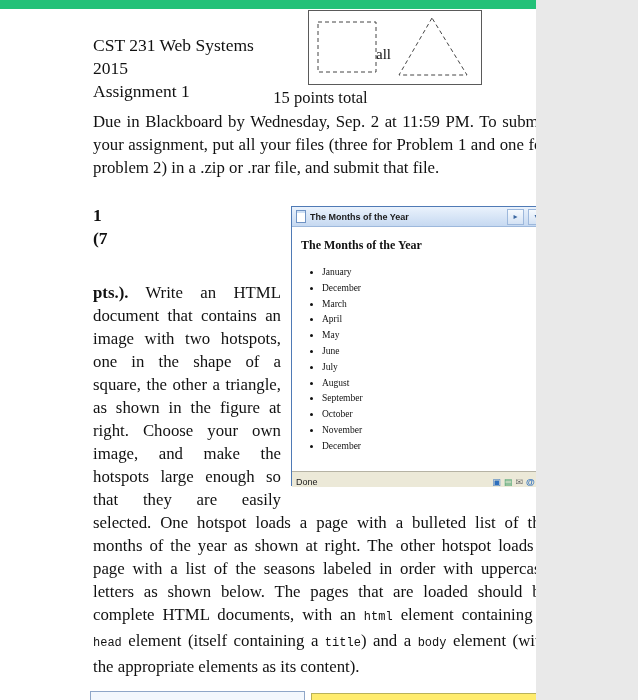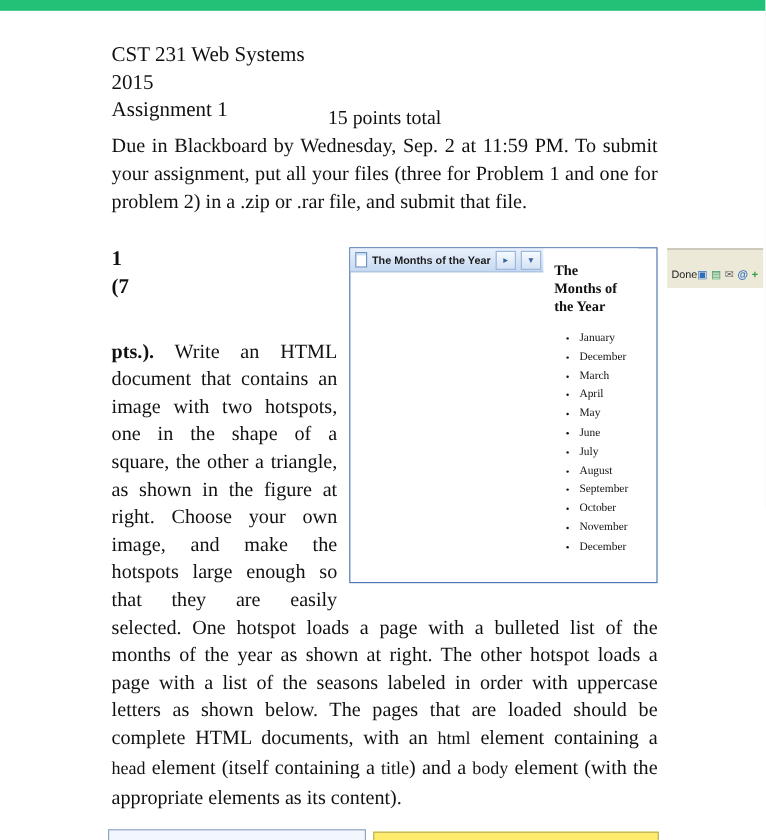--- a/index.html
+++ b/index.html
@@ -1,18 +1,18 @@
 <!DOCTYPE html>
 <html><head>
 <meta charset="utf-8">
 <style>
   * { box-sizing: border-box; margin: 0; padding: 0; }
   body { margin: 0; background: #e9e9e9; }
   .page {
-    position: relative; width: 638px; height: 700px; overflow: hidden;
+    position: relative; width: 536px; height: 700px; overflow: hidden;
     background: #ffffff; color: #111;
     font-family: "Liberation Serif", serif;
   }
   .top-bar { position: absolute; left: 0; top: 0; width: 638px; height: 9px; background: #23c178; }
 
   .title-block { position: absolute; left: 93px; top: 34px; font-size: 17.5px; line-height: 23px; }
   .title-line2 { display: flex; justify-content: space-between; width: 207px; flex-direction: column; }
 
   .figure-box {
     position: absolute; left: 308px; top: 10px; width: 174px; height: 75px;
@@ -24,27 +24,27 @@
   .intro {
     position: absolute; left: 93px; top: 110px; width: 455px;
     font-size: 16.8px; line-height: 23px; text-align: justify;
   }
 
   .problem { position: absolute; left: 93px; top: 204px; width: 455px; }
   .prob-num  { font-weight: bold; font-size: 17.5px; line-height: 23px; }
   .prob-open { font-weight: bold; font-size: 17.5px; line-height: 23px; margin-bottom: 31px; }
   .prob-body { font-size: 16.8px; line-height: 23px; text-align: justify; }
   .prob-body .lead { font-weight: bold; }
-  .mono { font-family: Liberation Serif, serif; font-size: 15px; }
+  .mono { font-family: Liberation Mono, monospace; font-size: 12px; }
 
   
   .browser-window {
     float: right; width: 257px; height: 280px; margin: 2px 0 12px 10px;
     border: 1px solid #4f7ab5; background: #fff;
-    display: flex; flex-direction: row;
+    display: flex; flex-direction: column;
     font-family: "Liberation Sans", sans-serif;
   }
   .bw-titlebar {
     height: 20px; flex: 0 0 20px; display: flex; align-items: center; gap: 4px;
     padding: 0 2px 0 4px;
     background: linear-gradient(#eaf2fc, #c6d9f1); border-bottom: 1px solid #9db8dc;
   }
   .bw-favicon {
     width: 10px; height: 13px; background: #fff; border: 1px solid #6f93c4;
     box-shadow: inset 0 2px 0 #cfe0f4; flex: 0 0 auto;
@@ -56,23 +56,23 @@
   .bw-btn {
     width: 17px; height: 16px; display: flex; align-items: center; justify-content: center;
     border: 1px solid #9db8dc; background: linear-gradient(#f6fafe, #d4e2f4);
     font-size: 8px; color: #3a66a0;
   }
   .bw-content { flex: 1; background: #fff; padding: 11px 8px 0 9px; font-family: "Liberation Serif", serif; }
   .bw-heading { font-size: 12px; font-weight: bold; }
   .bw-list { margin: 12px 0 16px 0; padding-left: 21px; list-style: disc; font-size: 9.5px; }
   .bw-list li { line-height: 15.8px; }
   .bw-statusbar {
-    height: 16px; flex: 0 0 16px; display: flex; align-items: flex-start;
+    height: 16px; flex: 0 0 16px; display: flex; align-items: flex-end;
     background: #ece9d8; border-top: 1px solid #b5b2a4;
-    font-size: 9px; padding: 16px 4px; color: #222; margin-left: 24px;
+    font-size: 9px; padding: 0 4px; color: #222;
   }
   .bw-status-text { flex: 1; }
   .bw-status-icons { display: flex; gap: 3px; align-items: center; font-size: 9px; }
   .ic-monitor { color: #2e6fbd; }
   .ic-grid { color: #3f9e67; }
   .ic-mail { color: #666; }
   .ic-zoom { color: #2e6fbd; font-weight: bold; }
   .ic-plus { color: #2f9e44; font-weight: bold; }
 
   
@@ -93,20 +93,27 @@
   <div class="top-bar"></div>
 
   <div class="title-block">
     <div>CST 231 Web Systems</div>
     <div class="title-line2">
       <span>2015</span>
       <span>Assignment 1</span>
     </div>
   </div>
 
+  <div class="figure-box">
+    <svg width="172" height="73" viewBox="0 0 172 73">
+      <rect x="9" y="11" width="58" height="50" fill="none" stroke="#444" stroke-width="1" stroke-dasharray="4 3"></rect>
+      <text x="67" y="48" font-size="15" fill="#111" font-family="Liberation Serif, serif">all</text>
+      <path d="M123 7 L90 64 L158 64 Z" fill="none" stroke="#444" stroke-width="1" stroke-dasharray="4 3"></path>
+    </svg>
+  </div>
 
   <div class="points-total">15 points total</div>
 
   <p class="intro">Due in Blackboard by Wednesday, Sep. 2 at 11:59 PM. To submit your assignment, put all your files (three for Problem 1 and one for problem 2) in a .zip or .rar file, and submit that file.</p>
 
   <div class="problem">
 
     <div class="browser-window">
       <div class="bw-titlebar">
         <span class="bw-favicon"></span>

